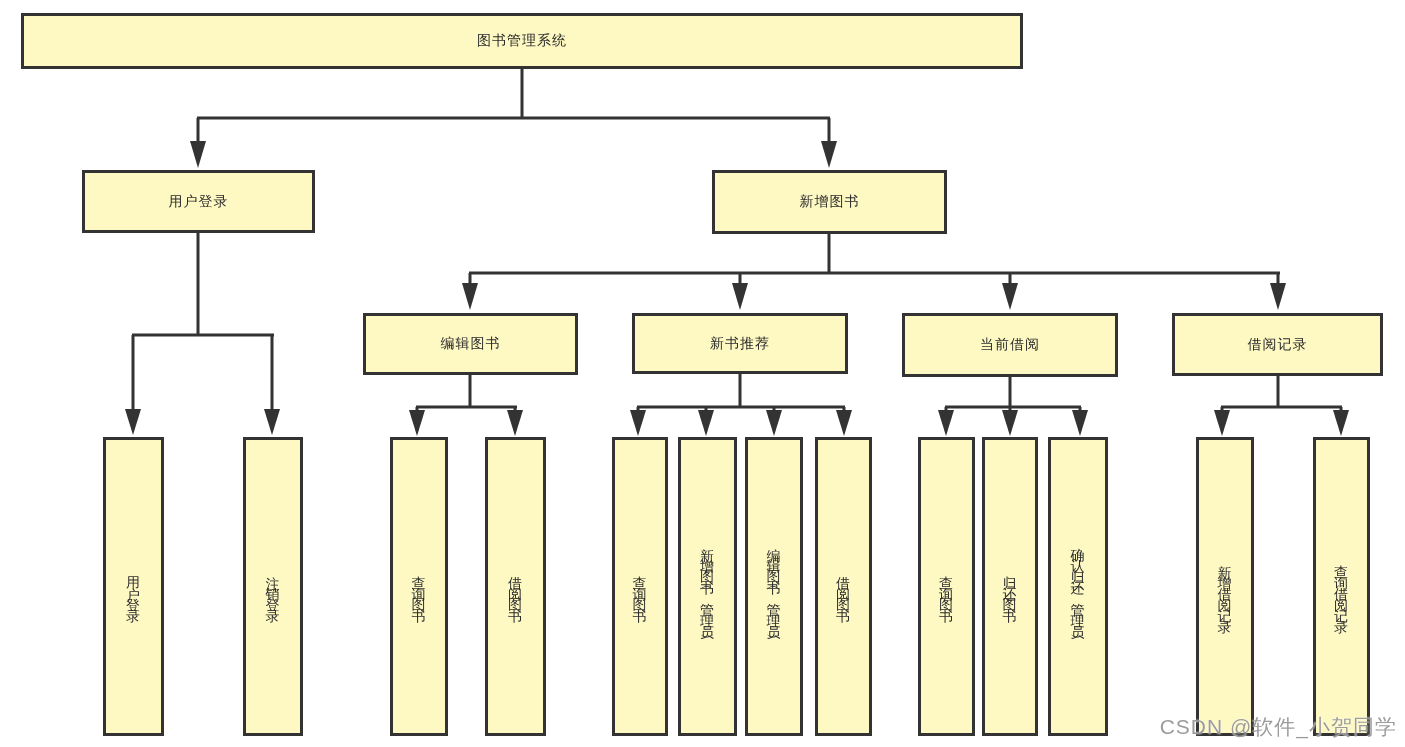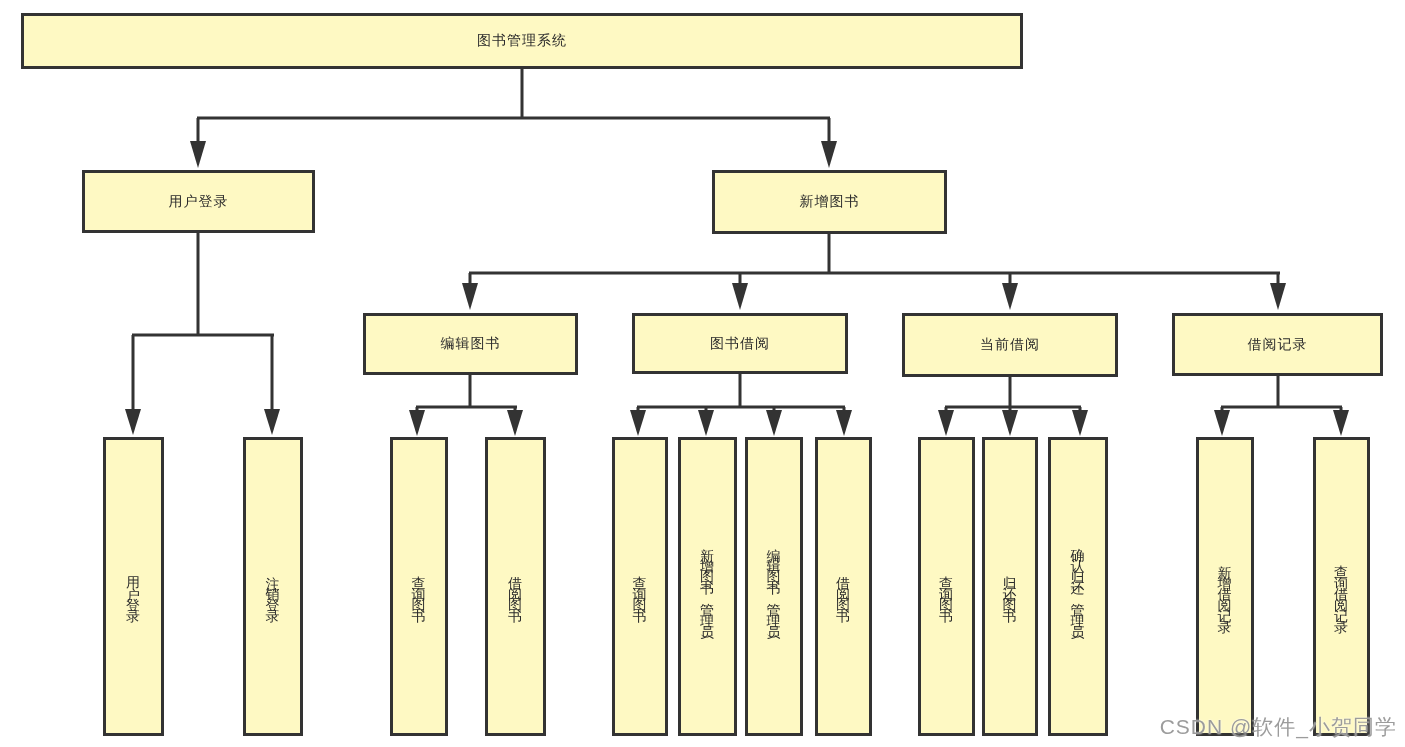--- a/index.html
+++ b/index.html
@@ -140,21 +140,21 @@
     <span>用户登录</span>
   </div>
   <div class="node n-book-mgmt">
     <span>新增图书</span>
   </div>
 
   <div class="node n-new-book">
     <span>编辑图书</span>
   </div>
   <div class="node n-book-borrow">
-    <span>图书借阅</span>
+    <span>新书推荐</span>
   </div>
   <div class="node n-current-borrow">
     <span>当前借阅</span>
   </div>
   <div class="node n-borrow-record">
     <span>借阅记录</span>
   </div>
 
   <div class="node leaf l-u1">
     <span>用户登录</span>

